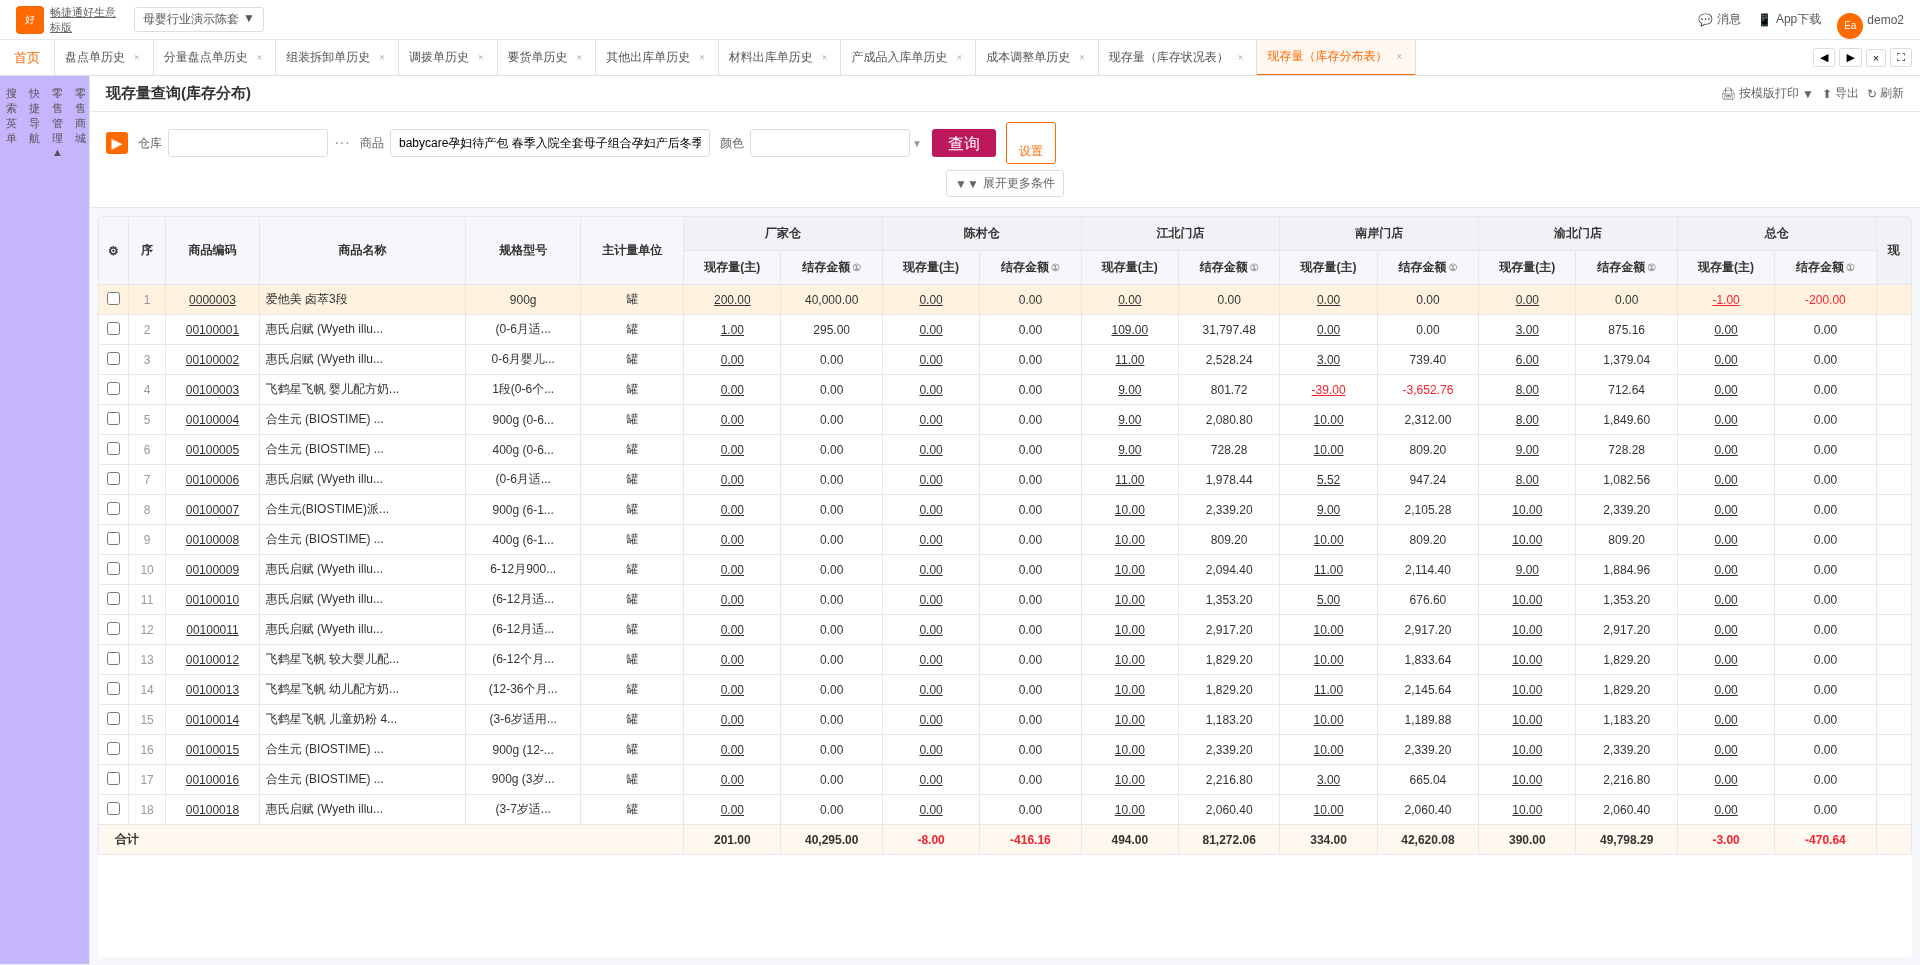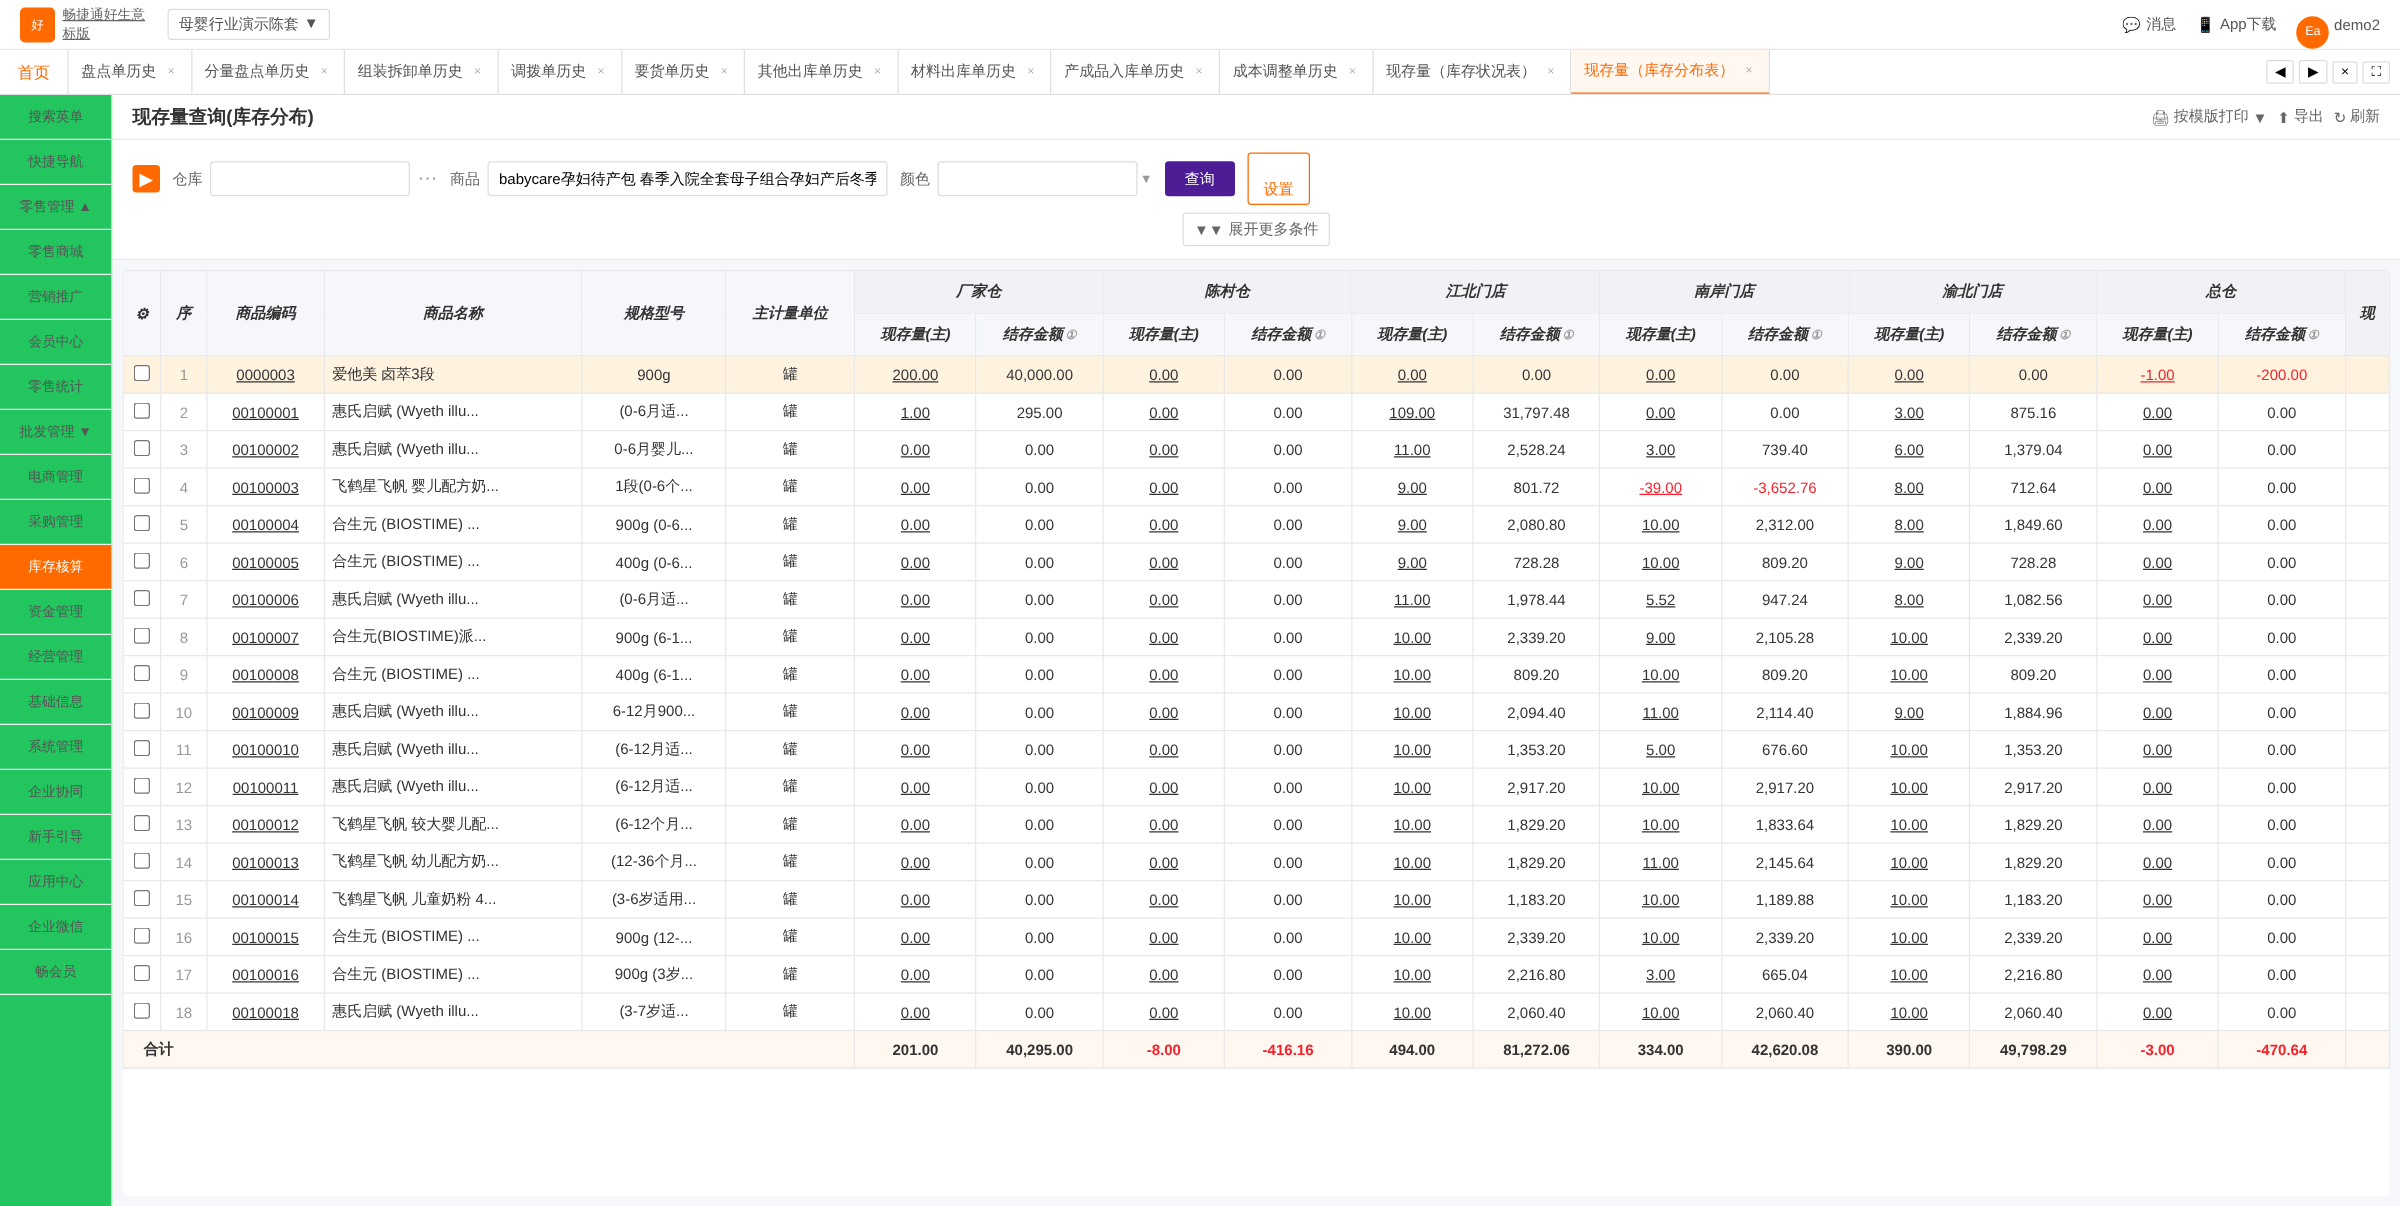--- a/index.html
+++ b/index.html
@@ -19,21 +19,21 @@
     .tab-bar { height: 36px; background: #fff; display: flex; align-items: center; border-bottom: 1px solid #e0e0e0; overflow: hidden; position: relative; }
     .tab-home { padding: 0 14px; height: 36px; display: flex; align-items: center; color: #ff6a00; font-size: 13px; border-right: 1px solid #e0e0e0; cursor: pointer; white-space: nowrap; }
     .tab-item { padding: 0 10px; height: 36px; display: flex; align-items: center; gap: 6px; border-right: 1px solid #e0e0e0; cursor: pointer; white-space: nowrap; font-size: 12px; color: #555; position: relative; font-family: Liberation Serif, serif; }
     .tab-item.active { background: #fff7f0; color: #ff6a00; border-bottom: 2px solid #ff6a00; }
     .tab-item .close-x { color: #999; font-size: 10px; cursor: pointer; padding: 1px 3px; border-radius: 2px; }
     .tab-nav { display: flex; align-items: center; gap: 4px; padding: 0 8px; margin-left: auto; }
     .tab-nav button { border: 1px solid #ddd; background: #fff; cursor: pointer; padding: 2px 6px; border-radius: 2px; font-size: 11px; }
 
     
     .layout { display: flex; height: calc(965px - 76px); }
-    .sidebar { width: 90px; background: #22c55e; border-right: 1px solid #e8e8e8; display: flex; flex-direction: column; overflow-y: auto; }
+    .sidebar { width: 90px; background: #c4b5fd; border-right: 1px solid #e8e8e8; display: flex; flex-direction: row; overflow-y: auto; }
     .sidebar-item { padding: 10px 6px; text-align: center; cursor: pointer; font-size: 11px; color: #555; border-bottom: 1px solid #f0f0f0; }
     .sidebar-item.active { background: #ff6a00; color: #fff; }
 
     
     .main { flex: 1; overflow: hidden; display: flex; flex-direction: column; background: #f5f7fa; }
 
     
     .page-header { background: #fff; padding: 8px 16px; border-bottom: 1px solid #e8e8e8; display: flex; align-items: center; justify-content: space-between; }
     .page-title { font-size: 15px; font-weight: bold; color: #333; }
     .page-actions { display: flex; align-items: center; gap: 8px; font-size: 12px; color: #666; }
@@ -42,29 +42,29 @@
     
     .filter-area { background: #fff; padding: 10px 16px; border-bottom: 1px solid #e8e8e8; }
     .filter-row { display: flex; align-items: center; gap: 10px; flex-wrap: wrap; }
     .filter-item { display: flex; align-items: center; gap: 6px; }
     .filter-label { color: #666; white-space: nowrap; font-size: 12px; }
     .filter-input { border: 1px solid #ddd; border-radius: 3px; padding: 4px 8px; font-size: 12px; height: 28px; outline: none; }
     .filter-input.wide { width: 320px; }
     .filter-input.medium { width: 160px; }
     .filter-dots { color: #999; font-size: 16px; cursor: pointer; }
     .expand-btn { display: flex; align-items: center; gap: 4px; color: #666; cursor: pointer; font-size: 12px; padding: 4px 8px; border: 1px solid #ddd; border-radius: 3px; background: #fff; }
-    .search-btn { background: #4c1d95; color: #fff; border: none; padding: 5px 16px; border-radius: 3px; cursor: pointer; font-size: 12px; height: 28px; }
+    .search-btn { background: #be185d; color: #fff; border: none; padding: 5px 16px; border-radius: 3px; cursor: pointer; font-size: 16px; height: 28px; }
     .setting-btn { background: #fff; color: #ff6a00; border: 1px solid #ff6a00; padding: 20px 12px; border-radius: 3px; cursor: pointer; font-size: 12px; height: 28px; }
     .filter-expand-row { margin-top: 6px; display: flex; align-items: center; justify-content: center; }
 
     
     .table-wrapper { flex: 1; overflow: auto; margin: 8px; background: #fff; border-radius: 4px; }
     table { width: 100%; border-collapse: collapse; font-size: 12px; }
     thead tr { background: #f5f7fa; }
-    thead th { padding: 8px 6px; border: 1px solid #e8e8e8; text-align: center; font-weight: 600; color: #333; white-space: nowrap; position: sticky; top: 0; background: #f5f7fa; z-index: 2; font-style: italic; }
+    thead th { padding: 8px 6px; border: 1px solid #e8e8e8; text-align: center; font-weight: 600; color: #333; white-space: nowrap; position: sticky; top: 0; background: #f5f7fa; z-index: 2; }
     thead th.group-header { background: #f0f2f5; }
     tbody tr { transition: background 0.1s; }
     tbody tr.total-row { background: #fff8f0; font-weight: bold; }
     tbody tr.highlighted { background: #fff3e0; }
     td { padding: 6px 6px; border: 1px solid #e8e8e8; text-align: center; white-space: nowrap; }
     td.text-left { text-align: left; }
     td.red { color: #f5222d; }
     td.underline { text-decoration: underline; cursor: pointer; }
     .row-num { color: #999; }
     .col-settings { width: 30px; }

